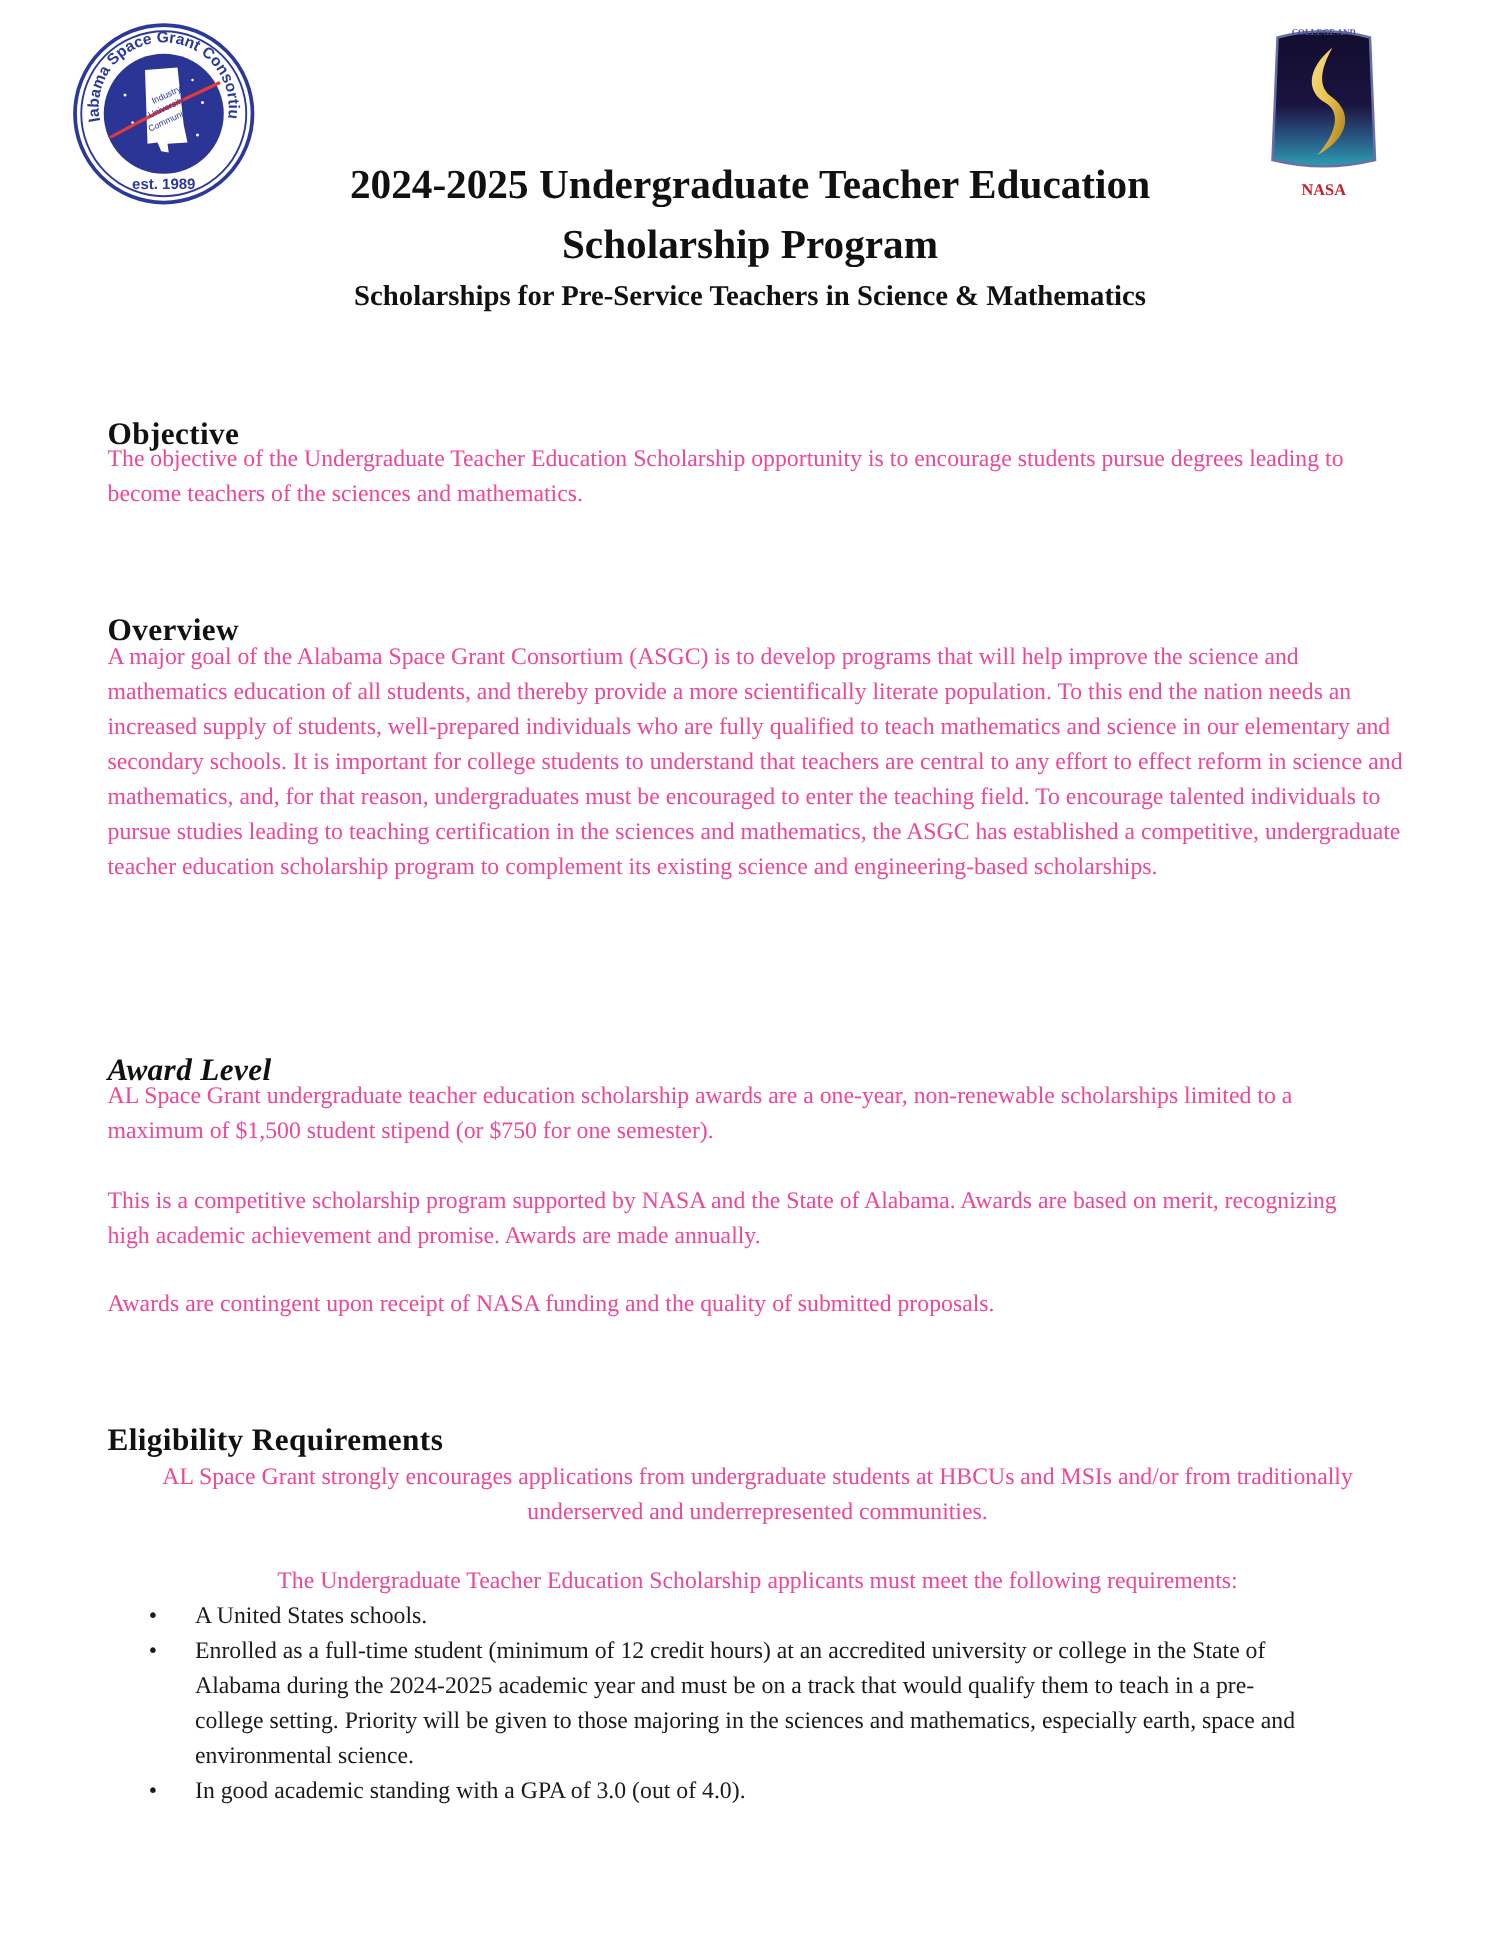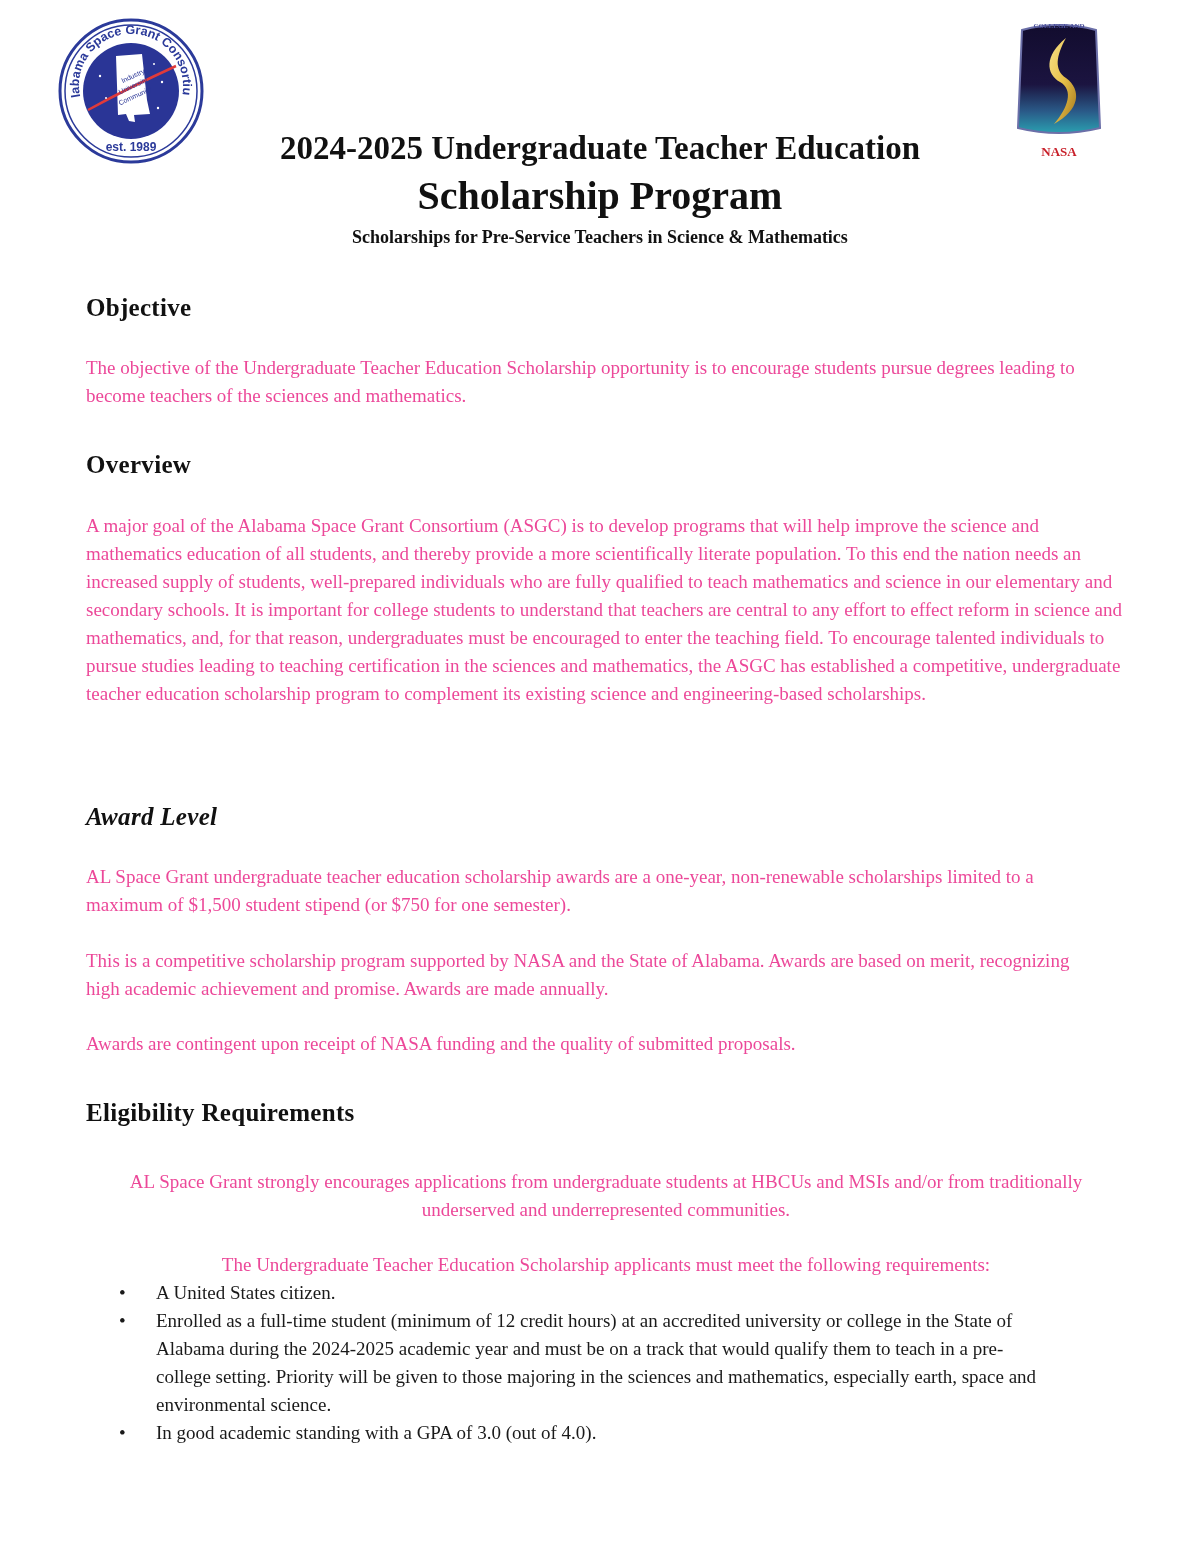--- a/index.html
+++ b/index.html
@@ -2,23 +2,23 @@
 <html><head>
 <meta charset="utf-8">
 <style>
   html, body { margin: 0; padding: 0; background: #ffffff; }
   body { width: 1200px; height: 1553px; position: relative; overflow: hidden;
          font-family: "Liberation Serif", "DejaVu Serif", serif; color: #111; }
   .logo-left { position: absolute; left: 58px; top: 18px; width: 146px; height: 146px; }
   .logo-right { position: absolute; left: 1008px; top: 16px; width: 102px; height: 145px; }
   .title { position: absolute; left: 0; width: 1200px; text-align: center; font-weight: bold; color: #111; }
   .title1 { top: 128px; font-size: 33px; line-height: 40px; }
-  .title2 { top: 176px; font-size: 40px; line-height: 40px; }
-  .subtitle { top: 224px; font-size: 18px; line-height: 26px; }
-  .heading { position: absolute; left: 86px; font-weight: bold; font-size: 25px; line-height: 30px; color: #111; letter-spacing: 0.3px; }
+  .title2 { top: 176px; font-size: 33px; line-height: 40px; }
+  .subtitle { top: 224px; font-size: 23px; line-height: 26px; }
+  .heading { position: absolute; left: 86px; font-weight: bold; font-size: 25px; line-height: 30px; color: #111; letter-spacing: 0.3px; margin-top: 40px; }
   .para { position: absolute; left: 86px; width: 1040px; font-size: 19px; line-height: 28px; color: #ec4899; }
   ul.reqs { position: absolute; left: 86px; top: 1279px; width: 1000px; margin: 0; padding: 0; list-style: none;
             font-size: 19px; line-height: 28px; color: #1a1a1a; }
   ul.reqs li { position: relative; padding-left: 70px; }
   ul.reqs li .bullet { position: absolute; left: 33px; top: 0; }
 </style>
 </head>
 <body>
 
 <div class="logo-left">
@@ -86,21 +86,21 @@
 <div class="para" style="top:947px; width:990px;">This is a competitive scholarship program supported by NASA and the State of Alabama. Awards are based on merit, recognizing high academic achievement and promise. Awards are made annually.</div>
 <div class="para" style="top:1030px;">Awards are contingent upon receipt of NASA funding and the quality of submitted proposals.</div>
 
 <div class="heading" style="top:1098px;">Eligibility Requirements</div>
 <div class="para" style="top:1168px;text-align:center;">AL Space Grant strongly encourages applications from undergraduate students at HBCUs and MSIs and/or from traditionally underserved and underrepresented communities.</div>
 <div class="para" style="top:1251px;text-align:center;">The Undergraduate Teacher Education Scholarship applicants must meet the following requirements:</div>
 
 <ul class="reqs">
   <li>
     <span class="bullet">•</span>
-    <span>A United States citizen.</span>
+    <span>A United States schools.</span>
   </li>
   <li style="width:900px;">
     <span class="bullet">•</span>
     <span>Enrolled as a full-time student (minimum of 12 credit hours) at an accredited university or college in the State of Alabama during the 2024-2025 academic year and must be on a track that would qualify them to teach in a pre-college setting. Priority will be given to those majoring in the sciences and mathematics, especially earth, space and environmental science.</span>
   </li>
   <li>
     <span class="bullet">•</span>
     <span>In good academic standing with a GPA of 3.0 (out of 4.0).</span>
   </li>
 </ul>

